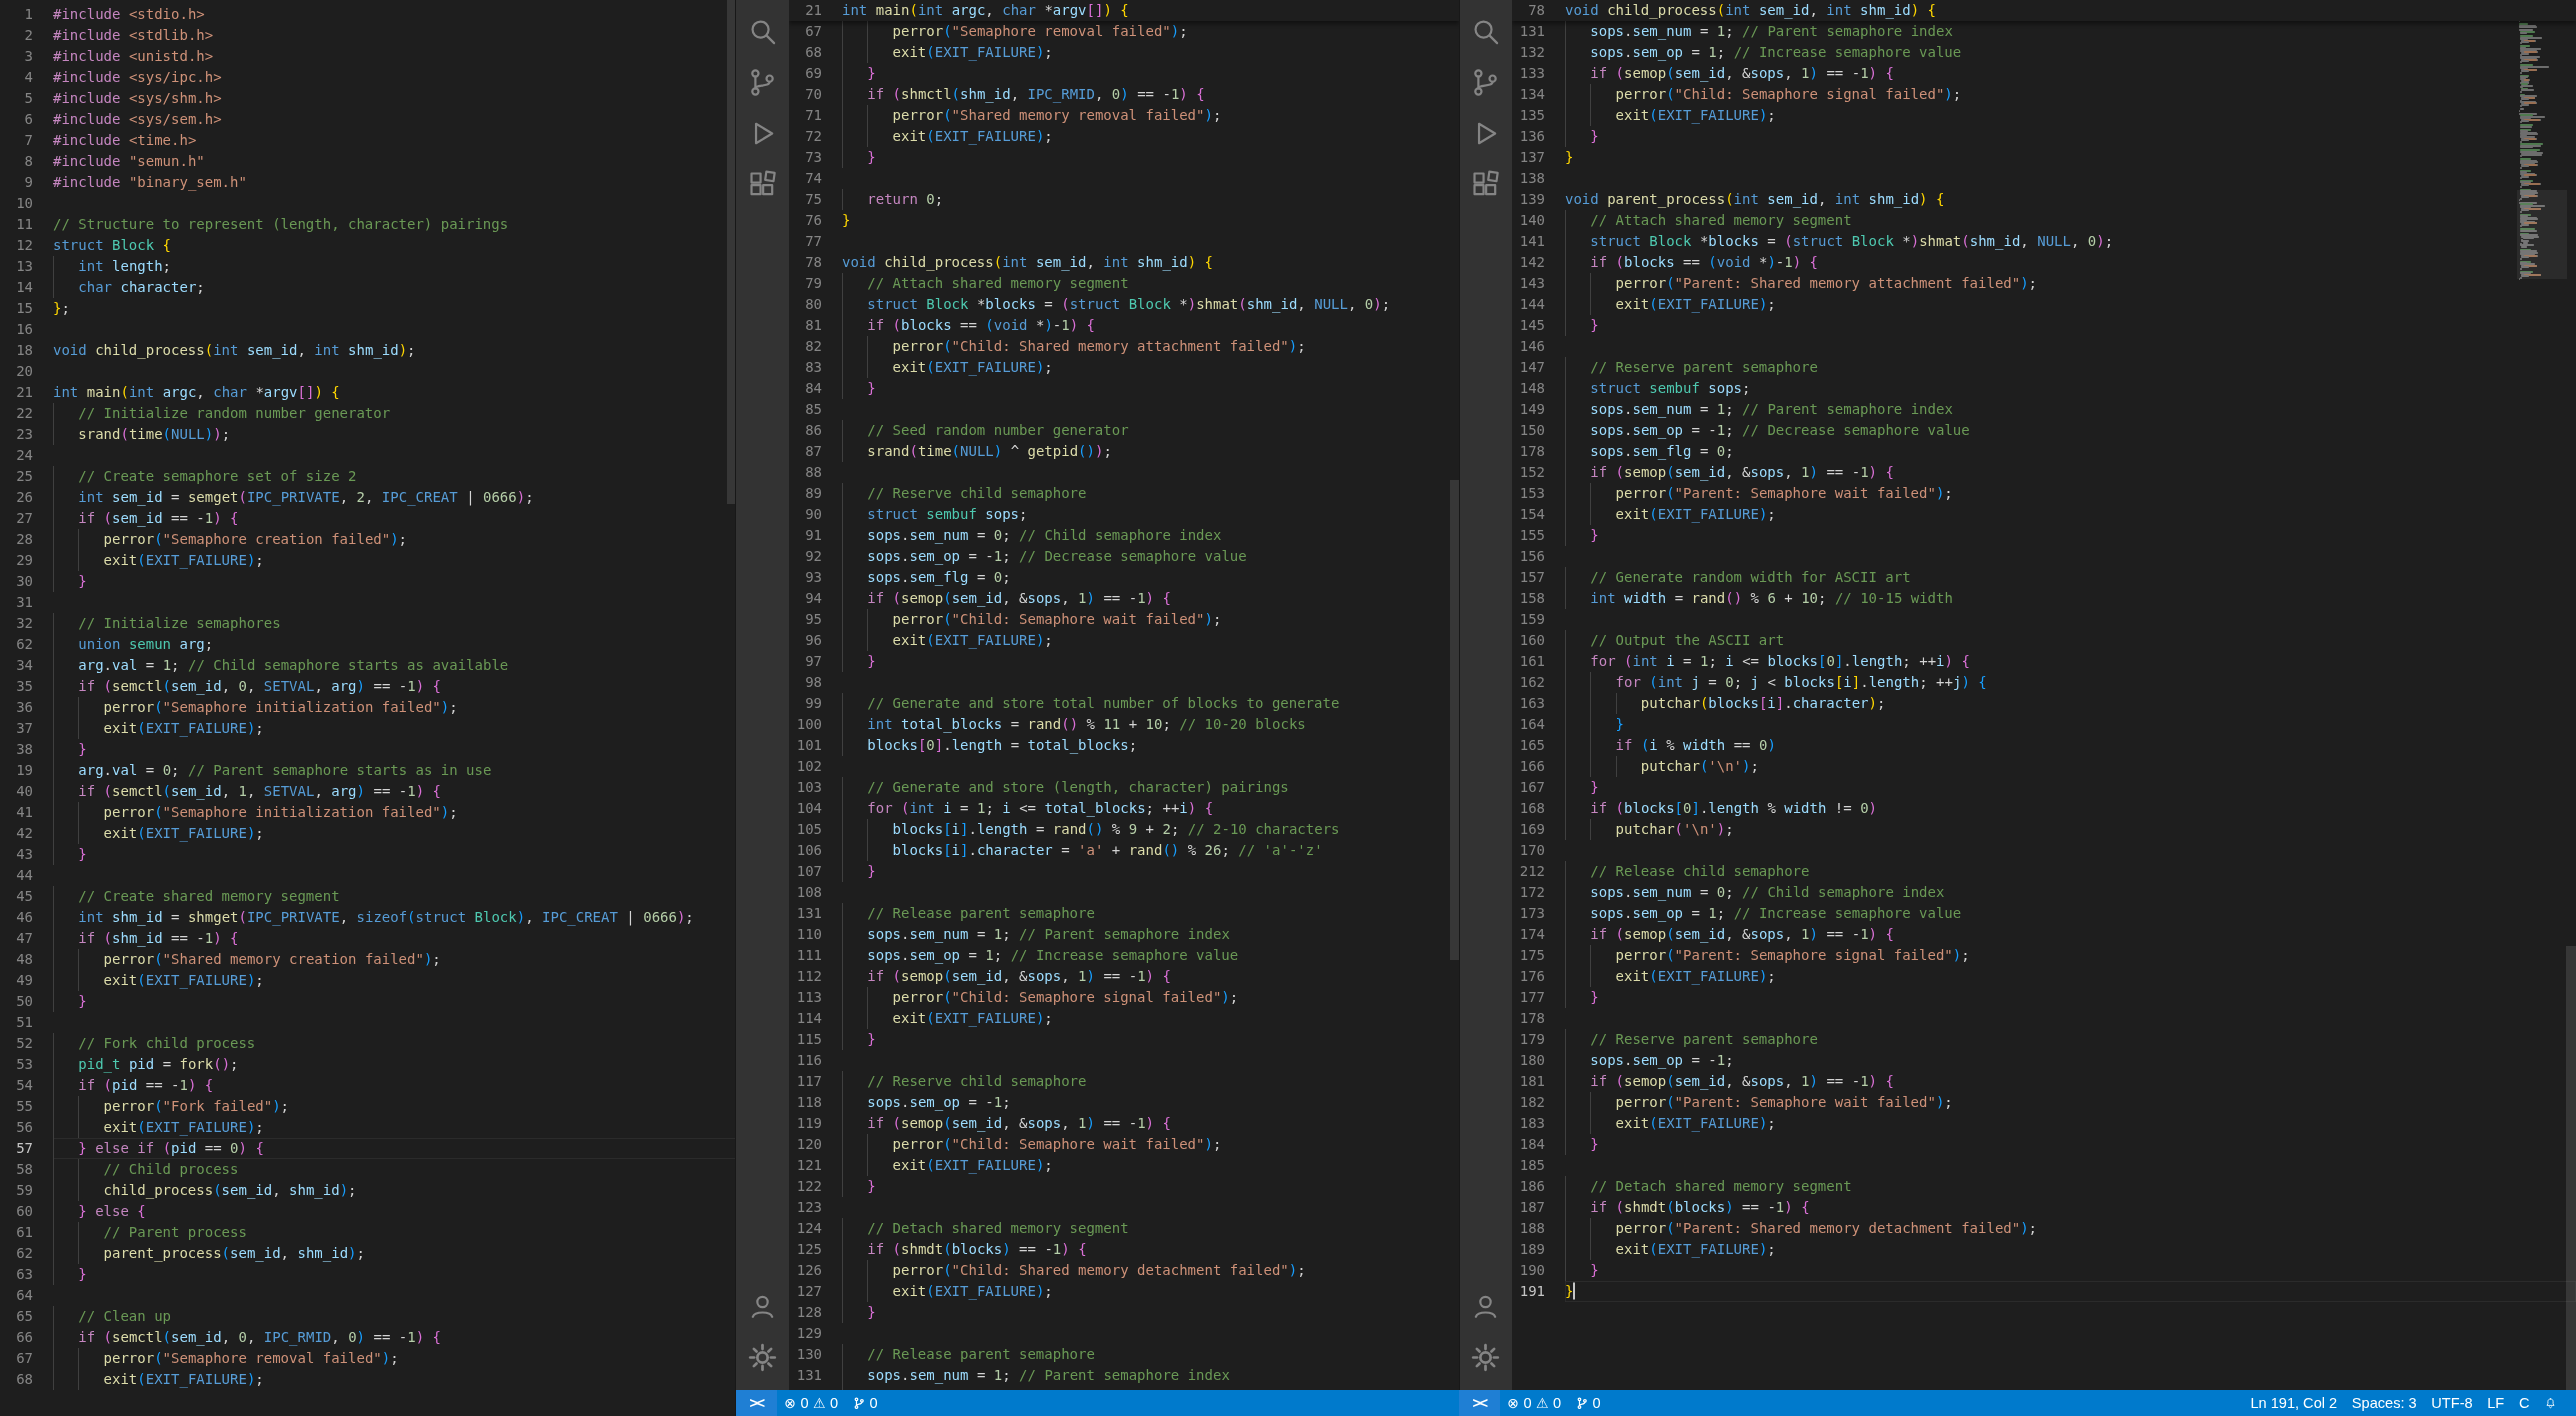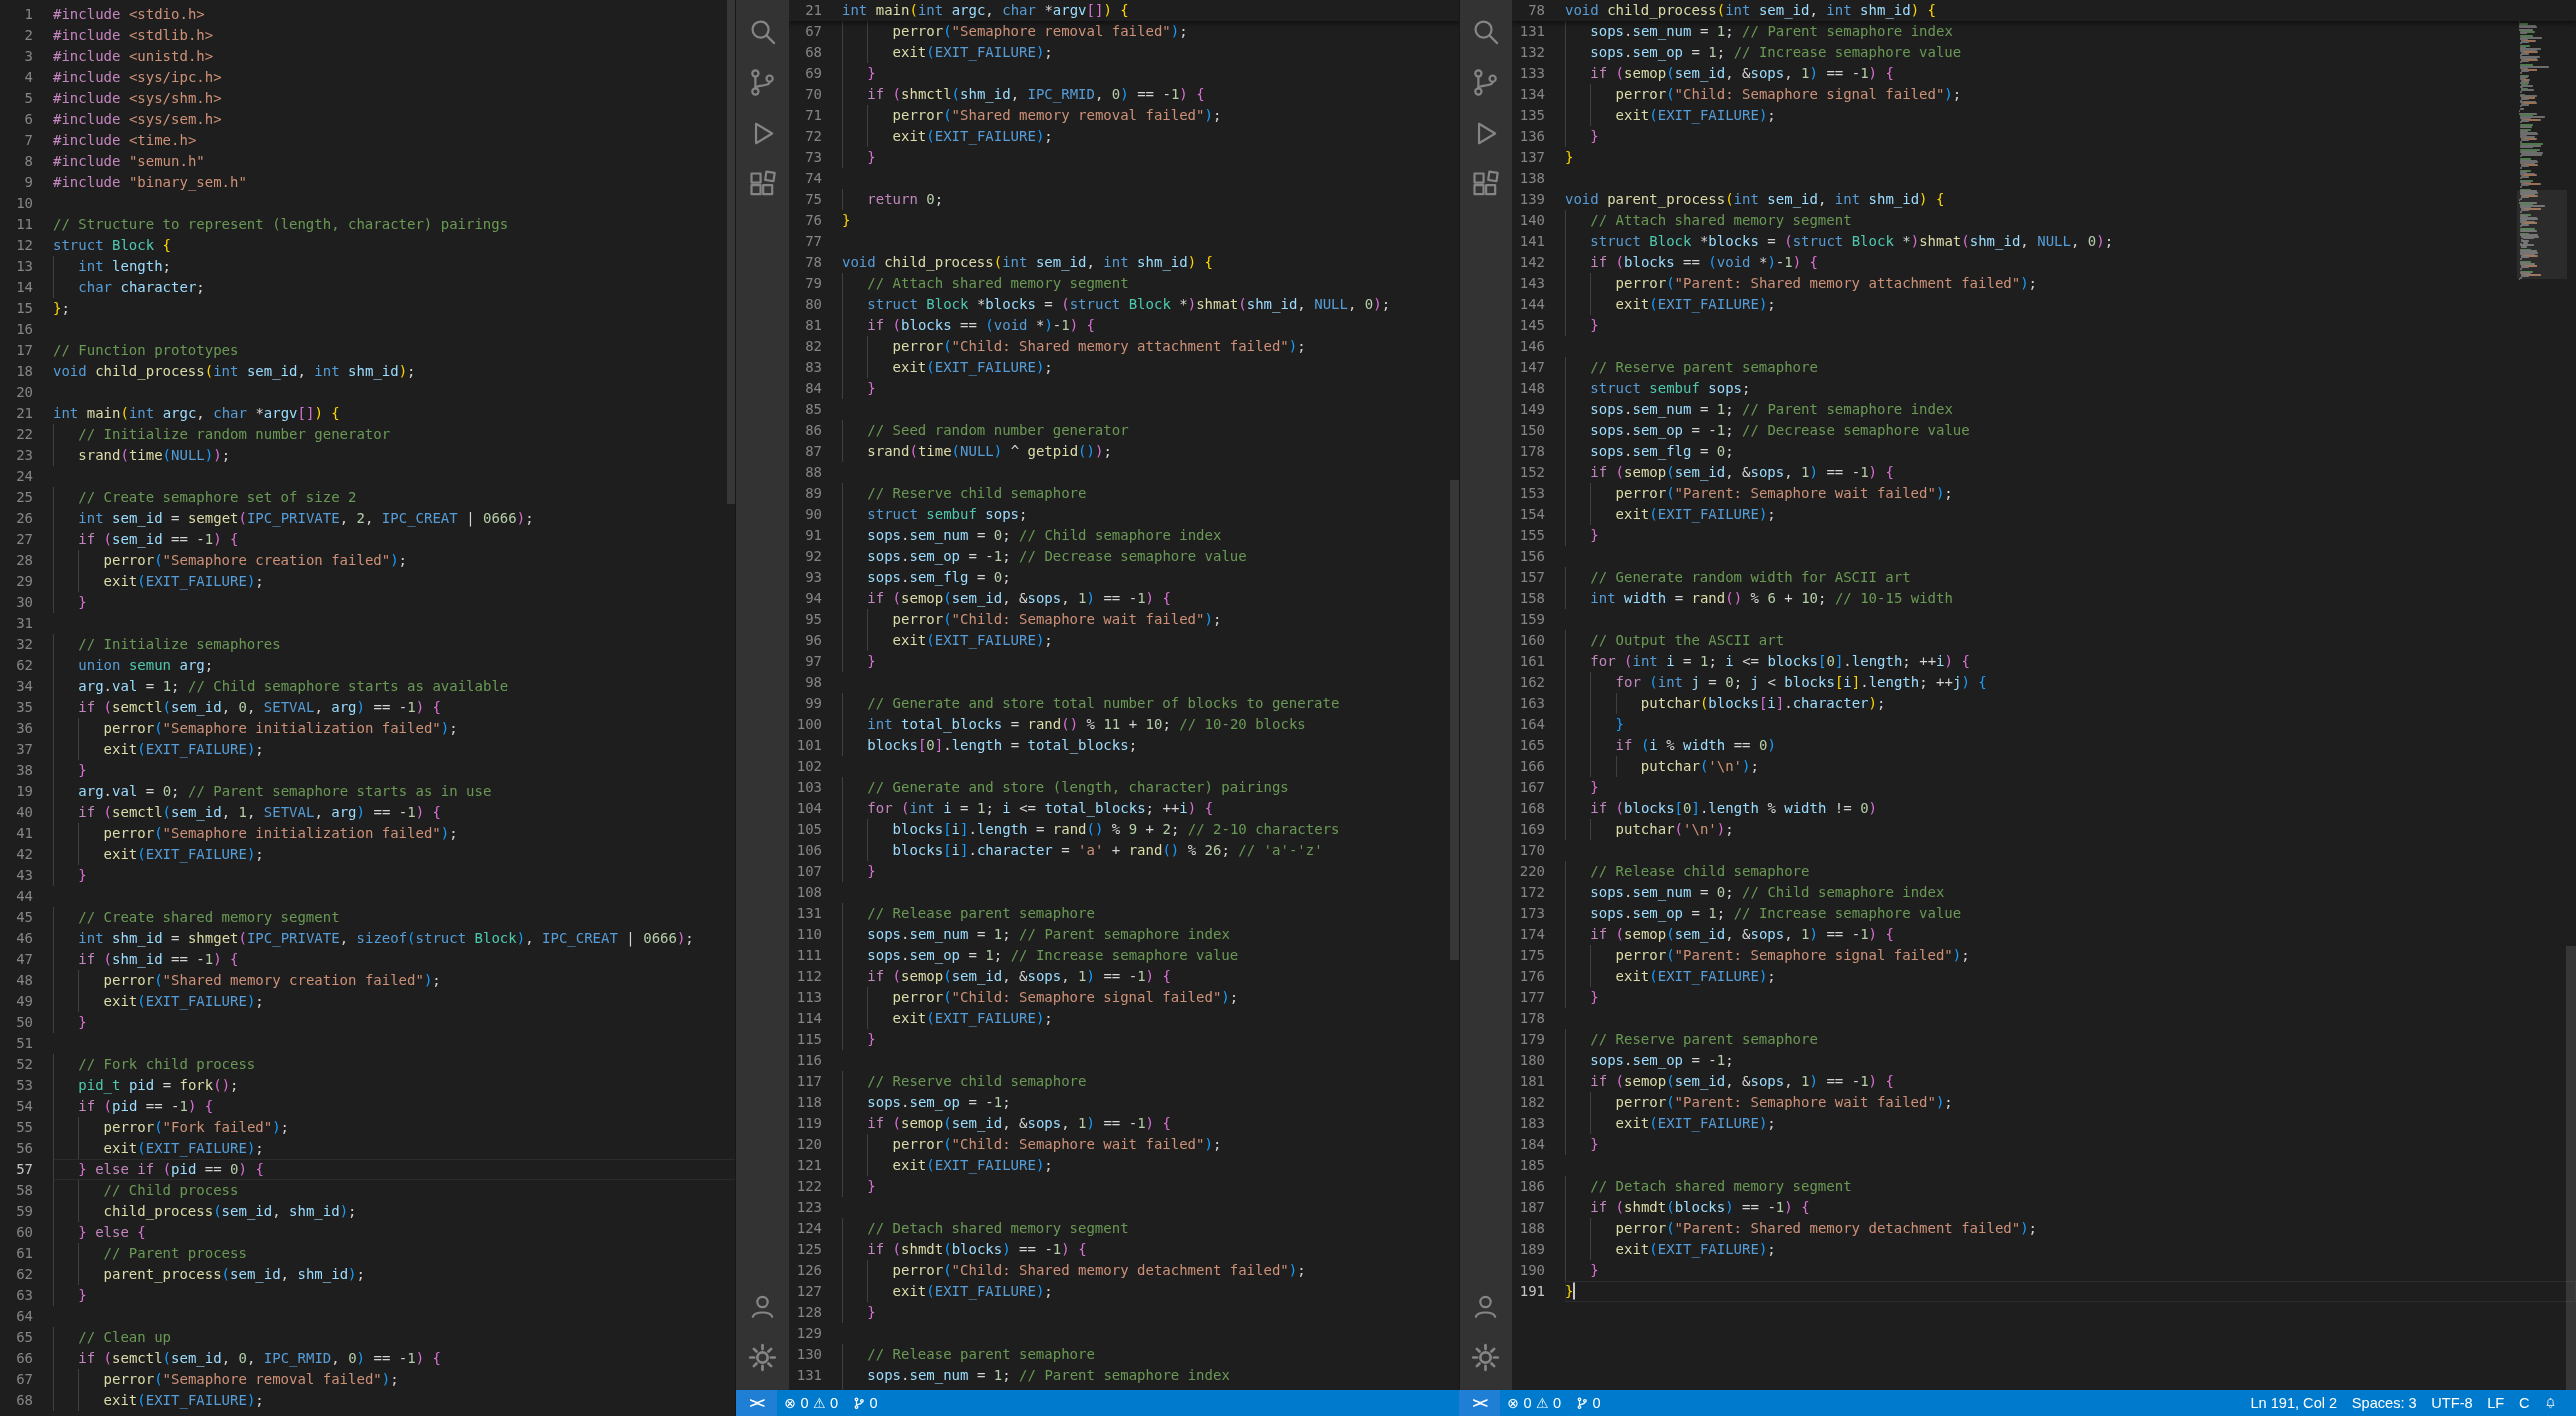--- a/index.html
+++ b/index.html
@@ -69,21 +69,20 @@
       <div class="row"><span class="ln">7</span><span class="code"><span class="t-kw">#include</span> <span class="t-str">&lt;time.h&gt;</span></span></div>
       <div class="row"><span class="ln">8</span><span class="code"><span class="t-kw">#include</span> <span class="t-str">"semun.h"</span></span></div>
       <div class="row"><span class="ln">9</span><span class="code"><span class="t-kw">#include</span> <span class="t-str">"binary_sem.h"</span></span></div>
       <div class="row"><span class="ln">10</span><span class="code"></span></div>
       <div class="row"><span class="ln">11</span><span class="code"><span class="t-com">// Structure to represent (length, character) pairings</span></span></div>
       <div class="row"><span class="ln">12</span><span class="code"><span class="t-ty">struct</span> <span class="t-td">Block</span> <span class="t-b1">{</span></span></div>
       <div class="row"><span class="ln">13</span><span class="code"><span class="ig" style="left:0ch"></span>   <span class="t-ty">int</span> <span class="t-var">length</span><span class="t-pn">;</span></span></div>
       <div class="row"><span class="ln">14</span><span class="code"><span class="ig" style="left:0ch"></span>   <span class="t-ty">char</span> <span class="t-var">character</span><span class="t-pn">;</span></span></div>
       <div class="row"><span class="ln">15</span><span class="code"><span class="t-b1">}</span><span class="t-pn">;</span></span></div>
       <div class="row"><span class="ln">16</span><span class="code"></span></div>
-      <div class="row"><span class="ln">17</span><span class="code"><span class="t-com">// Function prototypes</span></span></div>
       <div class="row"><span class="ln">18</span><span class="code"><span class="t-ty">void</span> <span class="t-fn">child_process</span><span class="t-b1">(</span><span class="t-ty">int</span> <span class="t-var">sem_id</span><span class="t-pn">,</span> <span class="t-ty">int</span> <span class="t-var">shm_id</span><span class="t-b1">)</span><span class="t-pn">;</span></span></div>
       <div class="row"><span class="ln">20</span><span class="code"></span></div>
       <div class="row"><span class="ln">21</span><span class="code"><span class="t-ty">int</span> <span class="t-fn">main</span><span class="t-b1">(</span><span class="t-ty">int</span> <span class="t-var">argc</span><span class="t-pn">,</span> <span class="t-ty">char</span> <span class="t-pn">*</span><span class="t-var">argv</span><span class="t-b2">[</span><span class="t-b2">]</span><span class="t-b1">)</span> <span class="t-b1">{</span></span></div>
       <div class="row"><span class="ln">22</span><span class="code"><span class="ig" style="left:0ch"></span>   <span class="t-com">// Initialize random number generator</span></span></div>
       <div class="row"><span class="ln">23</span><span class="code"><span class="ig" style="left:0ch"></span>   <span class="t-fn">srand</span><span class="t-b2">(</span><span class="t-fn">time</span><span class="t-b3">(</span><span class="t-ty">NULL</span><span class="t-b3">)</span><span class="t-b2">)</span><span class="t-pn">;</span></span></div>
       <div class="row"><span class="ln">24</span><span class="code"></span></div>
       <div class="row"><span class="ln">25</span><span class="code"><span class="ig" style="left:0ch"></span>   <span class="t-com">// Create semaphore set of size 2</span></span></div>
       <div class="row"><span class="ln">26</span><span class="code"><span class="ig" style="left:0ch"></span>   <span class="t-ty">int</span> <span class="t-var">sem_id</span> <span class="t-pn">=</span> <span class="t-fn">semget</span><span class="t-b2">(</span><span class="t-ty">IPC_PRIVATE</span><span class="t-pn">,</span> <span class="t-num">2</span><span class="t-pn">,</span> <span class="t-ty">IPC_CREAT</span> <span class="t-pn">|</span> <span class="t-num">0666</span><span class="t-b2">)</span><span class="t-pn">;</span></span></div>
       <div class="row"><span class="ln">27</span><span class="code"><span class="ig" style="left:0ch"></span>   <span class="t-kw">if</span> <span class="t-b2">(</span><span class="t-var">sem_id</span> <span class="t-pn">=</span><span class="t-pn">=</span> <span class="t-pn">-</span><span class="t-num">1</span><span class="t-b2">)</span> <span class="t-b2">{</span></span></div>
       <div class="row"><span class="ln">28</span><span class="code"><span class="ig" style="left:0ch"></span><span class="ig" style="left:3ch"></span>      <span class="t-fn">perror</span><span class="t-b3">(</span><span class="t-str">"Semaphore creation failed"</span><span class="t-b3">)</span><span class="t-pn">;</span></span></div>
@@ -342,21 +341,21 @@
       <div class="row"><span class="ln">161</span><span class="code"><span class="ig" style="left:0ch"></span>   <span class="t-kw">for</span> <span class="t-b2">(</span><span class="t-ty">int</span> <span class="t-var">i</span> <span class="t-pn">=</span> <span class="t-num">1</span><span class="t-pn">;</span> <span class="t-var">i</span> <span class="t-pn">&lt;</span><span class="t-pn">=</span> <span class="t-var">blocks</span><span class="t-b3">[</span><span class="t-num">0</span><span class="t-b3">]</span><span class="t-pn">.</span><span class="t-var">length</span><span class="t-pn">;</span> <span class="t-pn">+</span><span class="t-pn">+</span><span class="t-var">i</span><span class="t-b2">)</span> <span class="t-b2">{</span></span></div>
       <div class="row"><span class="ln">162</span><span class="code"><span class="ig" style="left:0ch"></span><span class="ig" style="left:3ch"></span>      <span class="t-kw">for</span> <span class="t-b3">(</span><span class="t-ty">int</span> <span class="t-var">j</span> <span class="t-pn">=</span> <span class="t-num">0</span><span class="t-pn">;</span> <span class="t-var">j</span> <span class="t-pn">&lt;</span> <span class="t-var">blocks</span><span class="t-b1">[</span><span class="t-var">i</span><span class="t-b1">]</span><span class="t-pn">.</span><span class="t-var">length</span><span class="t-pn">;</span> <span class="t-pn">+</span><span class="t-pn">+</span><span class="t-var">j</span><span class="t-b3">)</span> <span class="t-b3">{</span></span></div>
       <div class="row"><span class="ln">163</span><span class="code"><span class="ig" style="left:0ch"></span><span class="ig" style="left:3ch"></span><span class="ig" style="left:6ch"></span>         <span class="t-fn">putchar</span><span class="t-b1">(</span><span class="t-var">blocks</span><span class="t-b2">[</span><span class="t-var">i</span><span class="t-b2">]</span><span class="t-pn">.</span><span class="t-var">character</span><span class="t-b1">)</span><span class="t-pn">;</span></span></div>
       <div class="row"><span class="ln">164</span><span class="code"><span class="ig" style="left:0ch"></span><span class="ig" style="left:3ch"></span>      <span class="t-b3">}</span></span></div>
       <div class="row"><span class="ln">165</span><span class="code"><span class="ig" style="left:0ch"></span><span class="ig" style="left:3ch"></span>      <span class="t-kw">if</span> <span class="t-b3">(</span><span class="t-var">i</span> <span class="t-pn">%</span> <span class="t-var">width</span> <span class="t-pn">=</span><span class="t-pn">=</span> <span class="t-num">0</span><span class="t-b3">)</span></span></div>
       <div class="row"><span class="ln">166</span><span class="code"><span class="ig" style="left:0ch"></span><span class="ig" style="left:3ch"></span><span class="ig" style="left:6ch"></span>         <span class="t-fn">putchar</span><span class="t-b3">(</span><span class="t-str">'\n'</span><span class="t-b3">)</span><span class="t-pn">;</span></span></div>
       <div class="row"><span class="ln">167</span><span class="code"><span class="ig" style="left:0ch"></span>   <span class="t-b2">}</span></span></div>
       <div class="row"><span class="ln">168</span><span class="code"><span class="ig" style="left:0ch"></span>   <span class="t-kw">if</span> <span class="t-b2">(</span><span class="t-var">blocks</span><span class="t-b3">[</span><span class="t-num">0</span><span class="t-b3">]</span><span class="t-pn">.</span><span class="t-var">length</span> <span class="t-pn">%</span> <span class="t-var">width</span> <span class="t-pn">!</span><span class="t-pn">=</span> <span class="t-num">0</span><span class="t-b2">)</span></span></div>
       <div class="row"><span class="ln">169</span><span class="code"><span class="ig" style="left:0ch"></span><span class="ig" style="left:3ch"></span>      <span class="t-fn">putchar</span><span class="t-b2">(</span><span class="t-str">'\n'</span><span class="t-b2">)</span><span class="t-pn">;</span></span></div>
       <div class="row"><span class="ln">170</span><span class="code"></span></div>
-      <div class="row"><span class="ln">220</span><span class="code"><span class="ig" style="left:0ch"></span>   <span class="t-com">// Release child semaphore</span></span></div>
+      <div class="row"><span class="ln">212</span><span class="code"><span class="ig" style="left:0ch"></span>   <span class="t-com">// Release child semaphore</span></span></div>
       <div class="row"><span class="ln">172</span><span class="code"><span class="ig" style="left:0ch"></span>   <span class="t-var">sops</span><span class="t-pn">.</span><span class="t-var">sem_num</span> <span class="t-pn">=</span> <span class="t-num">0</span><span class="t-pn">;</span> <span class="t-com">// Child semaphore index</span></span></div>
       <div class="row"><span class="ln">173</span><span class="code"><span class="ig" style="left:0ch"></span>   <span class="t-var">sops</span><span class="t-pn">.</span><span class="t-var">sem_op</span> <span class="t-pn">=</span> <span class="t-num">1</span><span class="t-pn">;</span> <span class="t-com">// Increase semaphore value</span></span></div>
       <div class="row"><span class="ln">174</span><span class="code"><span class="ig" style="left:0ch"></span>   <span class="t-kw">if</span> <span class="t-b2">(</span><span class="t-fn">semop</span><span class="t-b3">(</span><span class="t-var">sem_id</span><span class="t-pn">,</span> <span class="t-pn">&amp;</span><span class="t-var">sops</span><span class="t-pn">,</span> <span class="t-num">1</span><span class="t-b3">)</span> <span class="t-pn">=</span><span class="t-pn">=</span> <span class="t-pn">-</span><span class="t-num">1</span><span class="t-b2">)</span> <span class="t-b2">{</span></span></div>
       <div class="row"><span class="ln">175</span><span class="code"><span class="ig" style="left:0ch"></span><span class="ig" style="left:3ch"></span>      <span class="t-fn">perror</span><span class="t-b3">(</span><span class="t-str">"Parent: Semaphore signal failed"</span><span class="t-b3">)</span><span class="t-pn">;</span></span></div>
       <div class="row"><span class="ln">176</span><span class="code"><span class="ig" style="left:0ch"></span><span class="ig" style="left:3ch"></span>      <span class="t-fn">exit</span><span class="t-b3">(</span><span class="t-ty">EXIT_FAILURE</span><span class="t-b3">)</span><span class="t-pn">;</span></span></div>
       <div class="row"><span class="ln">177</span><span class="code"><span class="ig" style="left:0ch"></span>   <span class="t-b2">}</span></span></div>
       <div class="row"><span class="ln">178</span><span class="code"></span></div>
       <div class="row"><span class="ln">179</span><span class="code"><span class="ig" style="left:0ch"></span>   <span class="t-com">// Reserve parent semaphore</span></span></div>
       <div class="row"><span class="ln">180</span><span class="code"><span class="ig" style="left:0ch"></span>   <span class="t-var">sops</span><span class="t-pn">.</span><span class="t-var">sem_op</span> <span class="t-pn">=</span> <span class="t-pn">-</span><span class="t-num">1</span><span class="t-pn">;</span></span></div>
       <div class="row"><span class="ln">181</span><span class="code"><span class="ig" style="left:0ch"></span>   <span class="t-kw">if</span> <span class="t-b2">(</span><span class="t-fn">semop</span><span class="t-b3">(</span><span class="t-var">sem_id</span><span class="t-pn">,</span> <span class="t-pn">&amp;</span><span class="t-var">sops</span><span class="t-pn">,</span> <span class="t-num">1</span><span class="t-b3">)</span> <span class="t-pn">=</span><span class="t-pn">=</span> <span class="t-pn">-</span><span class="t-num">1</span><span class="t-b2">)</span> <span class="t-b2">{</span></span></div>

